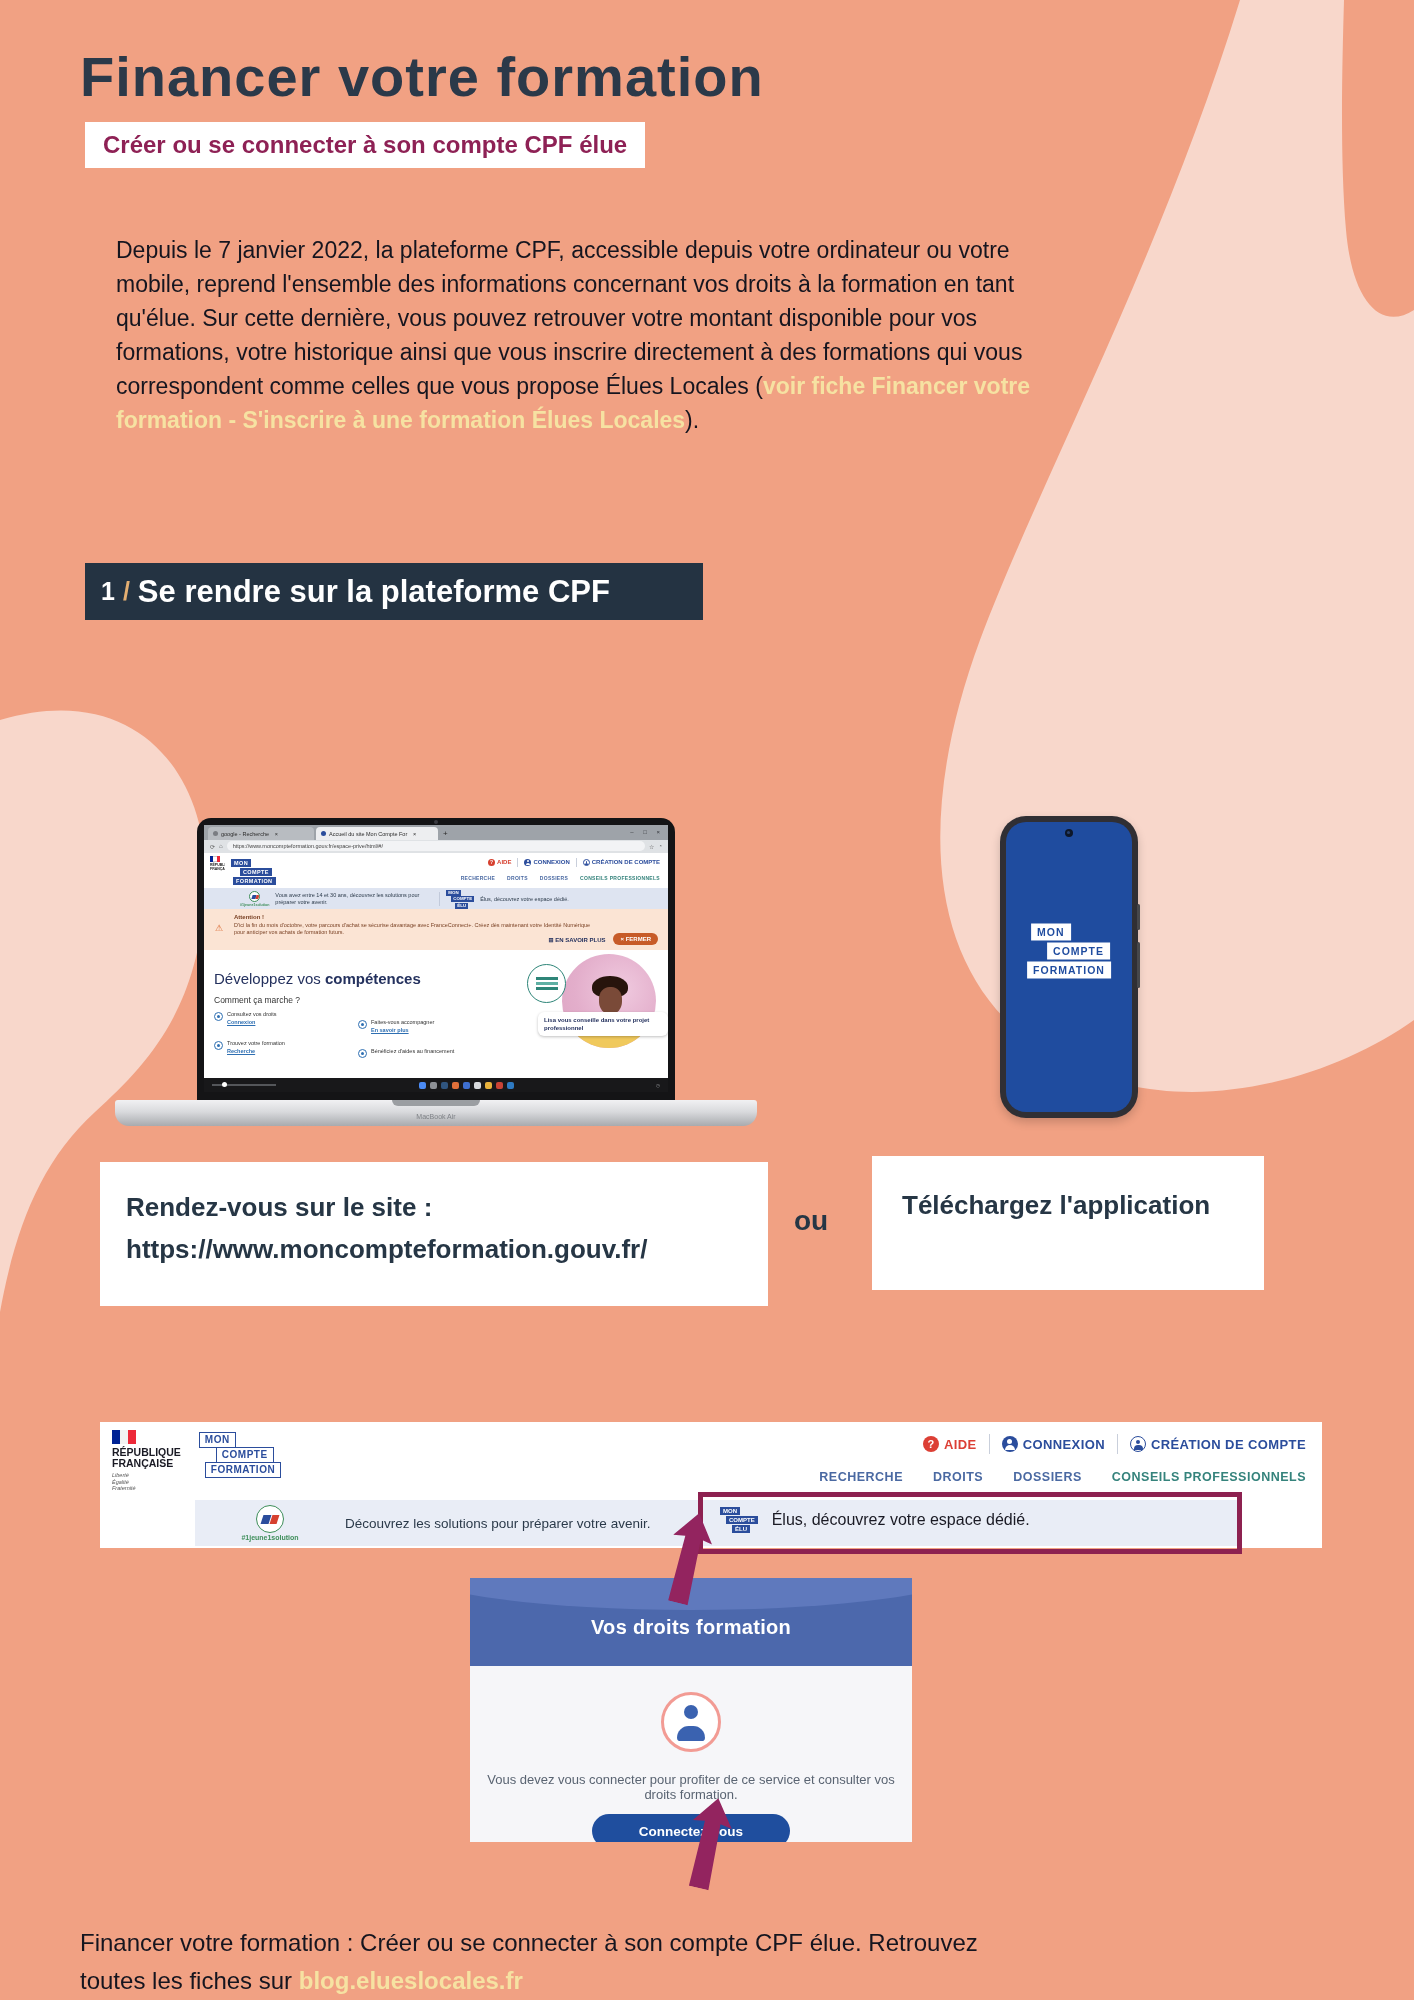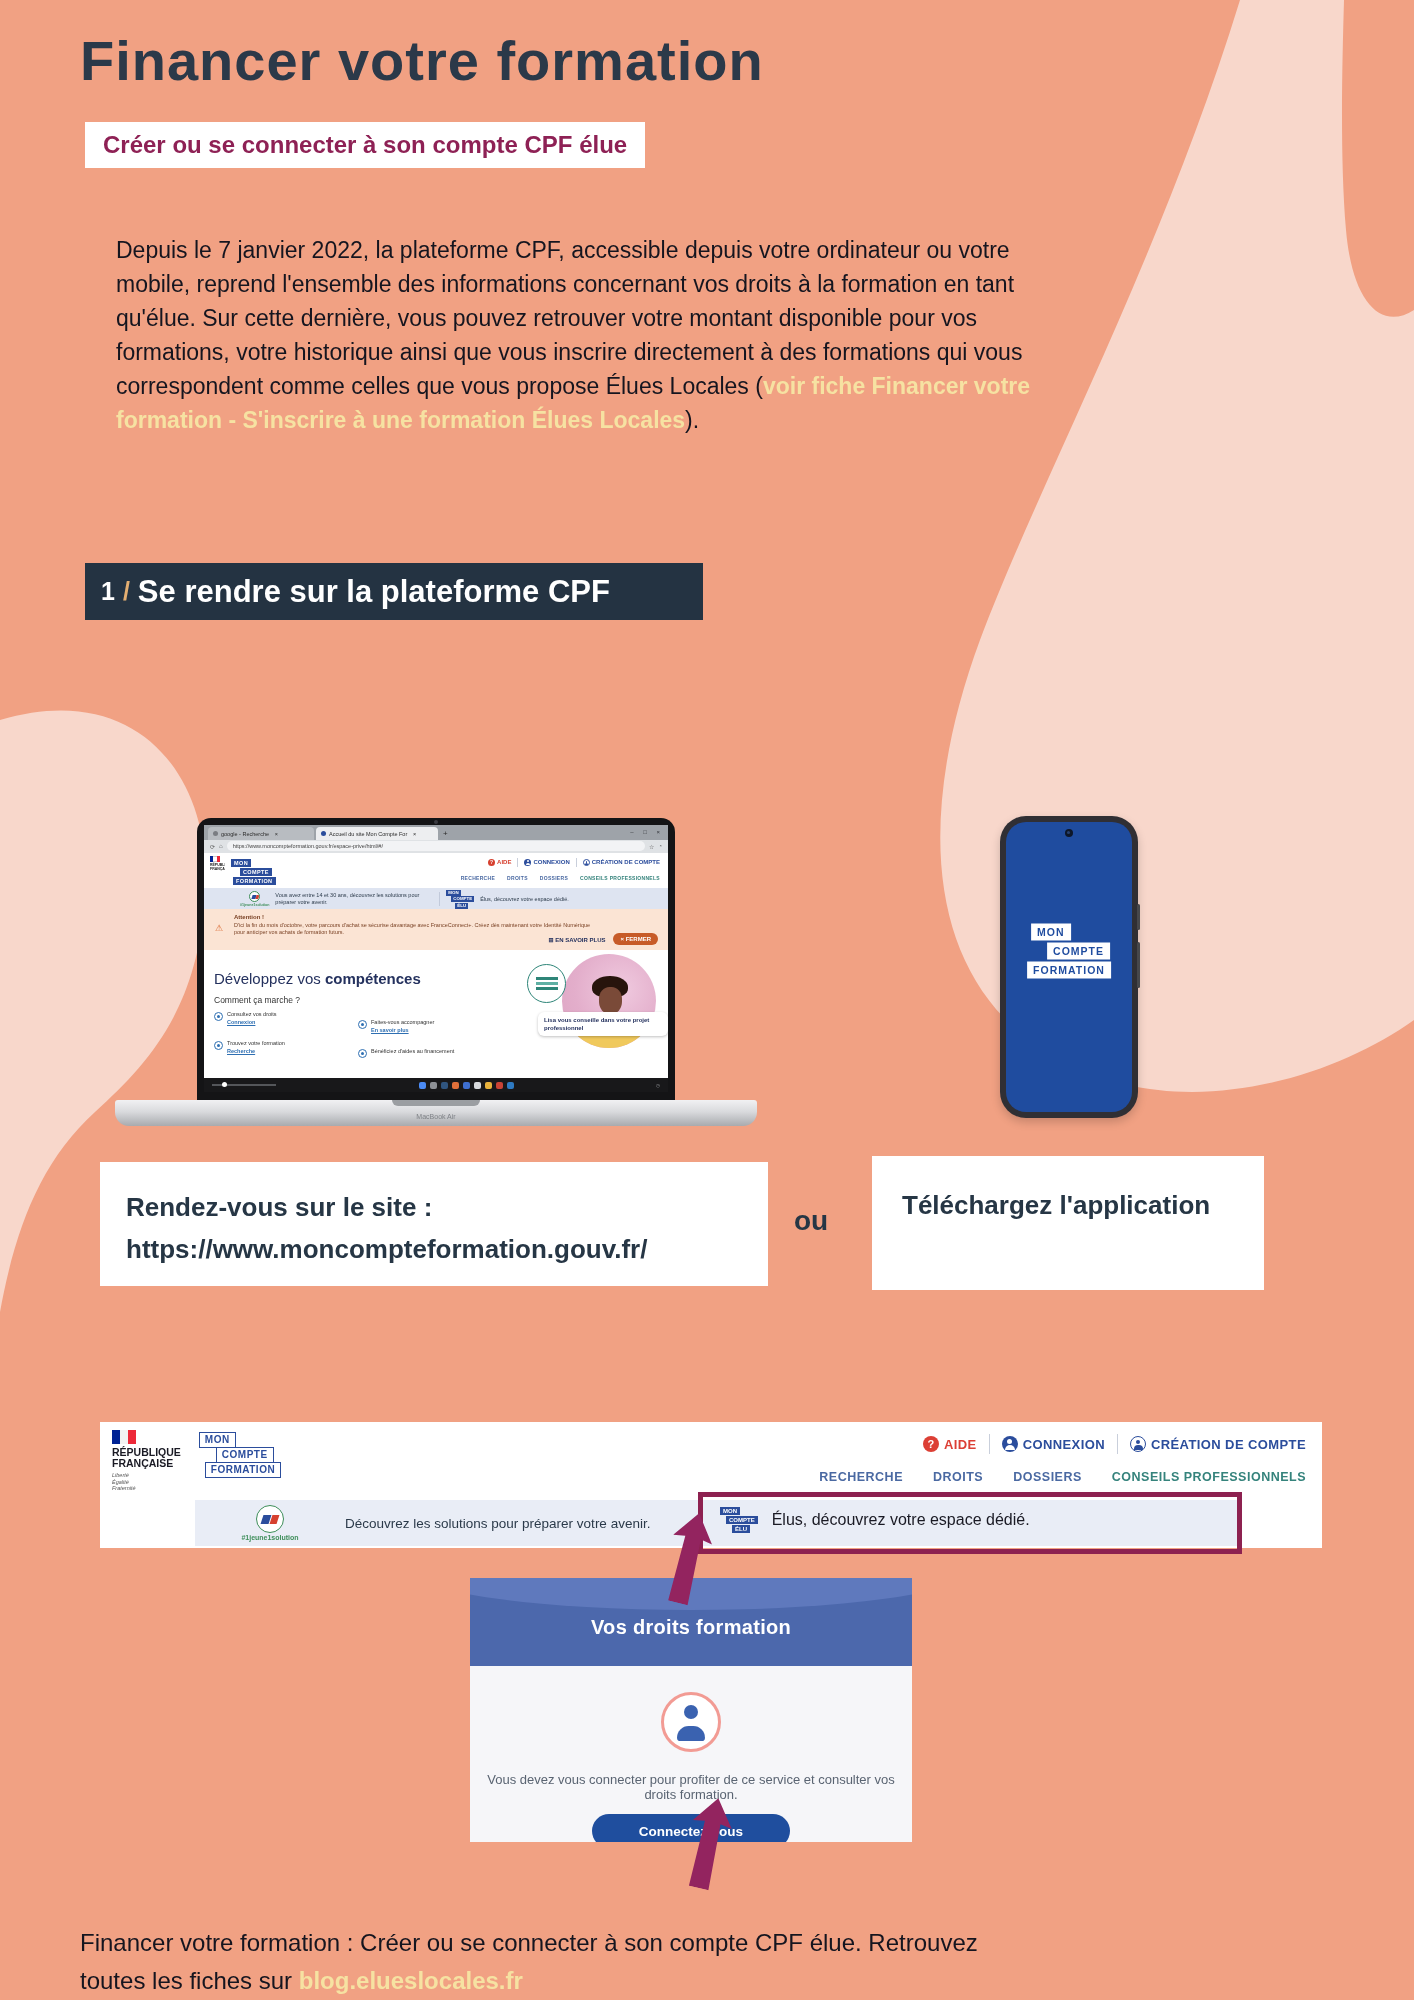--- a/index.html
+++ b/index.html
@@ -1,21 +1,21 @@
 <!DOCTYPE html>
 <html><head>
 <meta charset="utf-8">
 <style>
   html,body{margin:0;padding:0;background:#e8e8e8;}
   #canvas{position:relative;width:1414px;height:2000px;margin:0 auto;background:#F1A183;
           overflow:hidden;font-family:"Liberation Sans",sans-serif;color:#1A1A24;}
   svg.blob{position:absolute;left:0;top:0;pointer-events:none;}
 
   
-  .page-title{position:absolute;left:80px;top:28px;font-size:56px;font-weight:600;color:#2B3949;letter-spacing:1px;}
+  .page-title{position:absolute;left:80px;top:44px;font-size:56px;font-weight:600;color:#2B3949;letter-spacing:1px;}
   .subtitle-box{position:absolute;left:85px;top:122px;background:#fff;padding:9px 18px;}
   .subtitle-box span{font-size:24px;font-weight:bold;color:#8E2155;}
 
   .intro{position:absolute;left:80px;top:210px;width:920px;font-size:23px;line-height:34px;color:#15151F;margin-left:36px;}
   .intro .ylink{color:#F6E2A2;font-weight:bold;text-decoration:none;}
 
   .section-banner{position:absolute;left:85px;top:563px;width:618px;height:57px;background:#243342;
                   display:flex;align-items:center;padding-left:16px;box-sizing:border-box;}
   .section-banner .num{color:#fff;font-weight:bold;font-size:25px;}
   .section-banner .slash{color:#E4AF72;font-weight:bold;font-size:25px;margin:0 8px;}
@@ -144,21 +144,21 @@
   .pcam{position:absolute;top:7px;left:50%;transform:translateX(-50%);width:8px;height:8px;border-radius:50%;background:#0D1729;}
   .pcam::before{content:"";position:absolute;top:2px;left:2px;width:3px;height:3px;border-radius:50%;background:#27406E;}
   .mcfphone{position:absolute;top:44%;left:50%;transform:translate(-50%,-50%);display:flex;flex-direction:column;align-items:flex-start;}
   .mcfphone span{background:#fff;color:#1F4C9F;font-weight:bold;font-size:10.5px;line-height:13px;
                  padding:2px 6px;margin-top:2px;letter-spacing:1px;white-space:nowrap;}
   .mcfphone span:nth-child(1){margin-left:4px;}
   .mcfphone span:nth-child(2){margin-left:20px;}
   .mcfphone span:nth-child(3){margin-left:0px;}
 
   
-  .opt-site{position:absolute;left:100px;top:1162px;width:668px;height:124px;background:#fff;
+  .opt-site{position:absolute;left:100px;top:1162px;width:668px;height:144px;background:#fff;
             box-sizing:border-box;padding:24px 26px;}
   .opt-app{position:absolute;left:872px;top:1156px;width:392px;height:134px;background:#fff;
            box-sizing:border-box;padding:28px 30px;}
   .opt-line{font-size:26px;font-weight:bold;color:#263645;line-height:42px;white-space:nowrap;}
   .or-word{position:absolute;left:794px;top:1205px;font-size:28px;font-weight:bold;color:#263645;}
 
   
   .strip2{position:absolute;left:100px;top:1422px;width:1222px;height:126px;background:#fff;}
   .s2-header{display:flex;justify-content:space-between;padding:8px 16px 0 12px;}
   .s2-brand{display:flex;gap:18px;}

